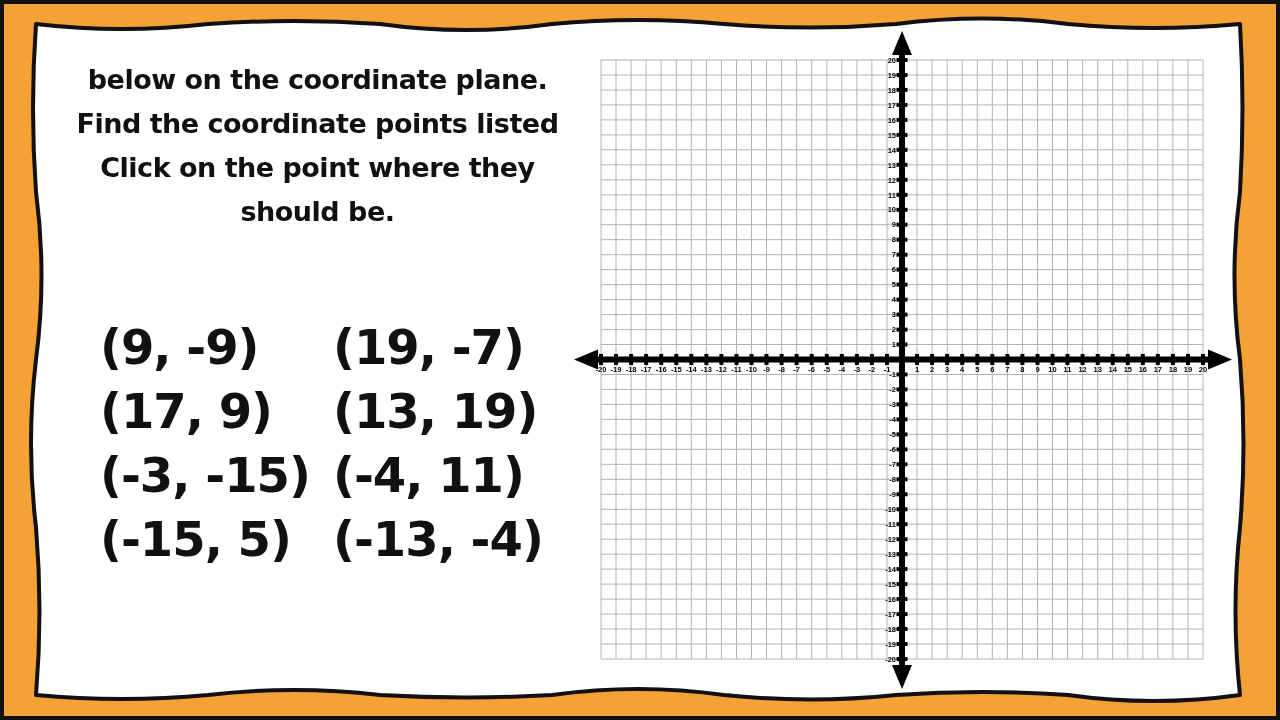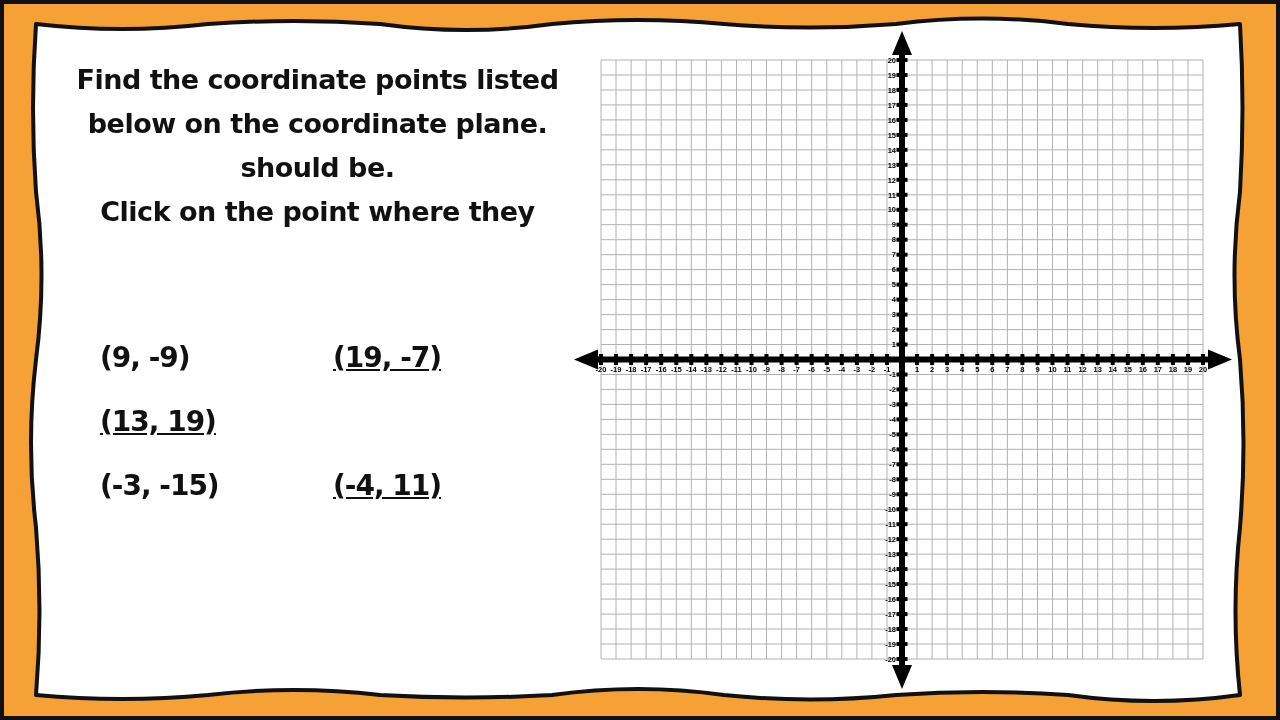--- a/index.html
+++ b/index.html
@@ -8,58 +8,61 @@
     font-family:"DejaVu Sans","Liberation Sans",sans-serif;
   }
   .stage svg{position:absolute;left:0;top:0;}
   .instructions{
     position:absolute;left:55px;top:58px;width:525px;
     text-align:center;font-size:27px;font-weight:bold;color:#111;
     line-height:44px;letter-spacing:-0.5px;
   }
   .instructions span{display:block;white-space:nowrap;}
   .points{
-    position:absolute;left:100px;top:325px;
-    font-size:28px;font-weight:bold;color:#111;letter-spacing:-1px;
+    position:absolute;left:100px;top:315px;
+    font-size:48px;font-weight:bold;color:#111;letter-spacing:-1px;
   }
   .points .row{display:flex;height:64px;align-items:center;}
   .points .c1{width:233px;white-space:nowrap;}
-  .points .c2{white-space:nowrap;text-decoration:underline;}
+  .points .c2{white-space:nowrap;}
 </style>
 </head>
 <body>
 
 <div class="stage">
 
   <svg id="frame-svg" width="1280" height="720" viewBox="0 0 1280 720">
     <rect id="frame-outer" x="0" y="0" width="1280" height="720" fill="#111111"></rect>
     <rect id="frame-orange" x="4" y="4" width="1272" height="712" fill="#F5A136"></rect>
     <path id="frame-wave" stroke-width="4" stroke-linejoin="round" d="M 36 24 Q 122.0 34.0 208.0 24.0 Q 294.0 18.0 380.0 24.0 Q 466.0 36.0 552.0 24.0 Q 638.0 16.0 724.0 24.0 Q 810.0 31.0 896.0 24.0 Q 982.0 13.0 1068.0 24.0 Q 1154.0 32.0 1240.0 24.0 Q 1245.0 107.9 1240.0 191.8 Q 1229.0 275.6 1240.0 359.5 Q 1247.0 443.4 1240.0 527.3 Q 1231.0 611.1 1240.0 695.0 Q 1154.0 707.0 1068.0 695.0 Q 982.0 689.0 896.0 695.0 Q 810.0 704.0 724.0 695.0 Q 638.0 683.0 552.0 695.0 Q 466.0 700.0 380.0 695.0 Q 294.0 685.0 208.0 695.0 Q 122.0 703.0 36.0 695.0 Q 43.0 611.1 36.0 527.3 Q 26.0 443.4 36.0 359.5 Q 47.0 275.6 36.0 191.8 Q 30.0 107.9 36.0 24.0 Z" fill="#ffffff" stroke="#111111"></path>
   </svg>
 
   <div class="instructions">
+    <span>below on the coordinate plane.</span>
     <span>Find the coordinate points listed</span>
-    <span>below on the coordinate plane.</span>
+    <span>Click on the point where they</span>
     <span>should be.</span>
-    <span>Click on the point where they</span>
   </div>
 
   <div class="points">
     <div class="row">
       <span class="c1">(9, -9)</span>
       <span class="c2">(19, -7)</span>
     </div>
     <div class="row">
+      <span class="c1">(17, 9)</span>
       <span class="c2">(13, 19)</span>
     </div>
     <div class="row">
       <span class="c1">(-3, -15)</span>
       <span class="c2">(-4, 11)</span>
     </div>
     <div class="row">
+      <span class="c1">(-15, 5)</span>
+      <span class="c2">(-13, -4)</span>
     </div>
   </div>
 
   <svg id="plane-svg" width="1280" height="720" viewBox="0 0 1280 720">
       <rect x="601" y="60" width="602" height="599" fill="#ffffff"></rect>
       <line x1="601.0" y1="60" x2="601.0" y2="659" stroke="#b2b2b2" stroke-width="1"></line>
       <line x1="601" y1="60.0" x2="1203" y2="60.0" stroke="#b2b2b2" stroke-width="1"></line>
       <line x1="616.0" y1="60" x2="616.0" y2="659" stroke="#b2b2b2" stroke-width="1"></line>
       <line x1="601" y1="75.0" x2="1203" y2="75.0" stroke="#b2b2b2" stroke-width="1"></line>
       <line x1="631.1" y1="60" x2="631.1" y2="659" stroke="#b2b2b2" stroke-width="1"></line>

